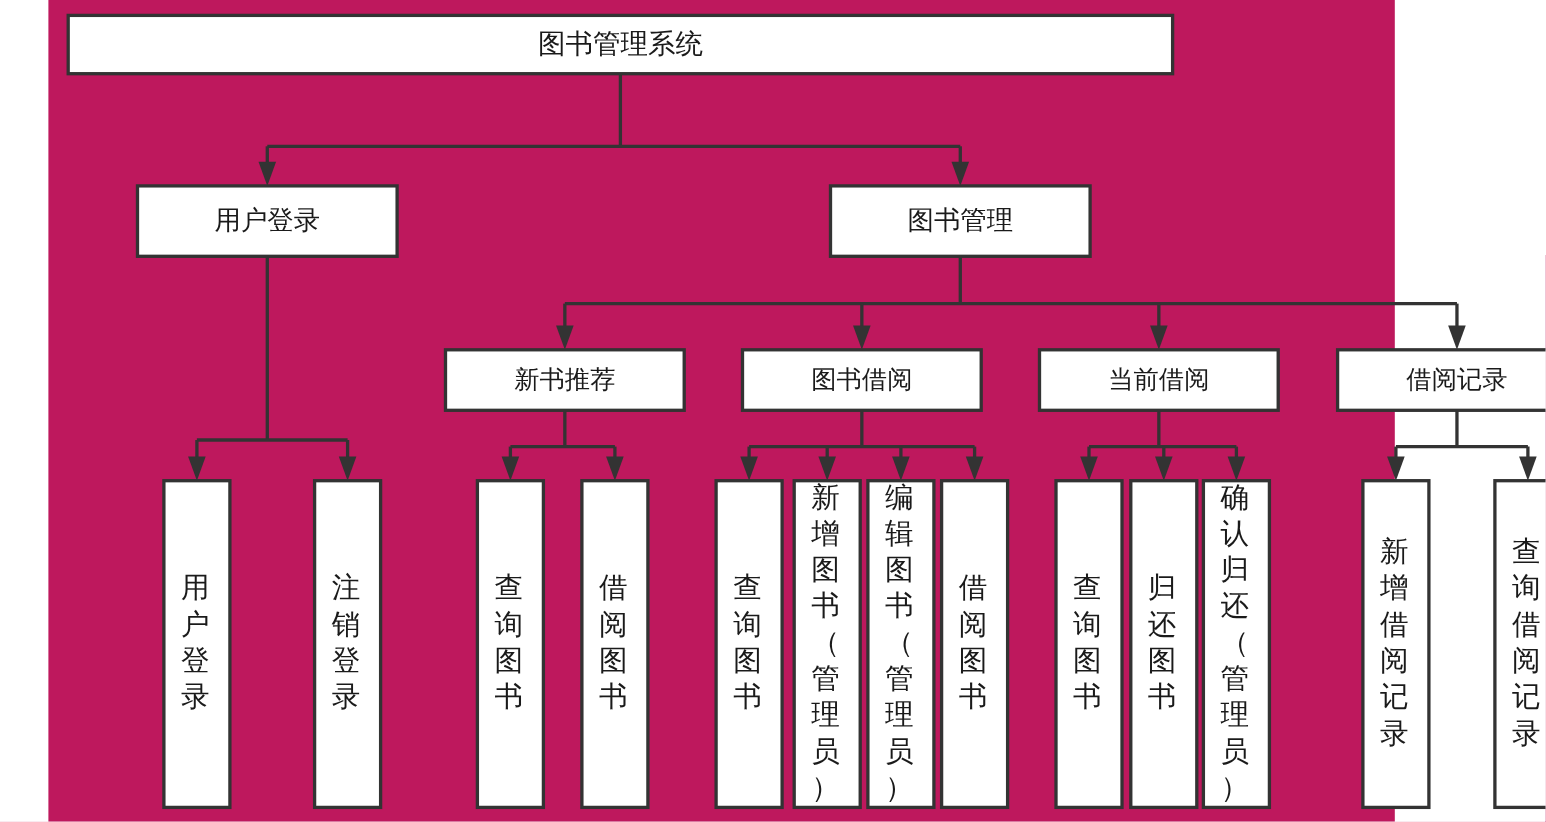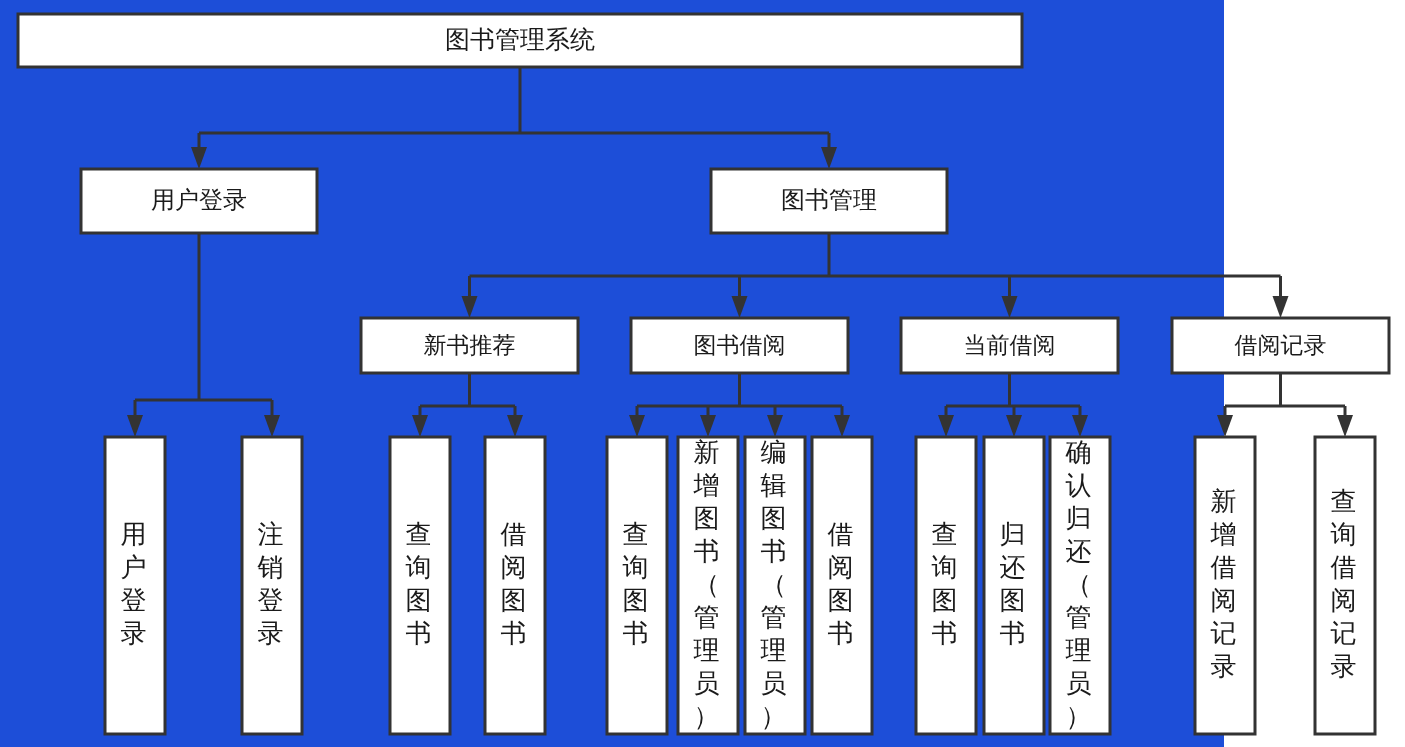--- a/index.html
+++ b/index.html
@@ -11,21 +11,22 @@
   body {
     width: 1405px;
     height: 747px;
     font-family: "Liberation Sans", "DejaVu Sans", sans-serif;
     overflow: hidden;
   }
   #diagram-root {
     position: relative;
     width: 1224px;
     height: 747px;
-    background: #1d4ed8;
+    background: #be185d;
+    margin-left: 44px;
   }
   svg.diagram-canvas {
     position: absolute;
     left: 0;
     top: 0;
     width: 1405px;
     height: 747px;
     display: block;
   }
   .node-box {

